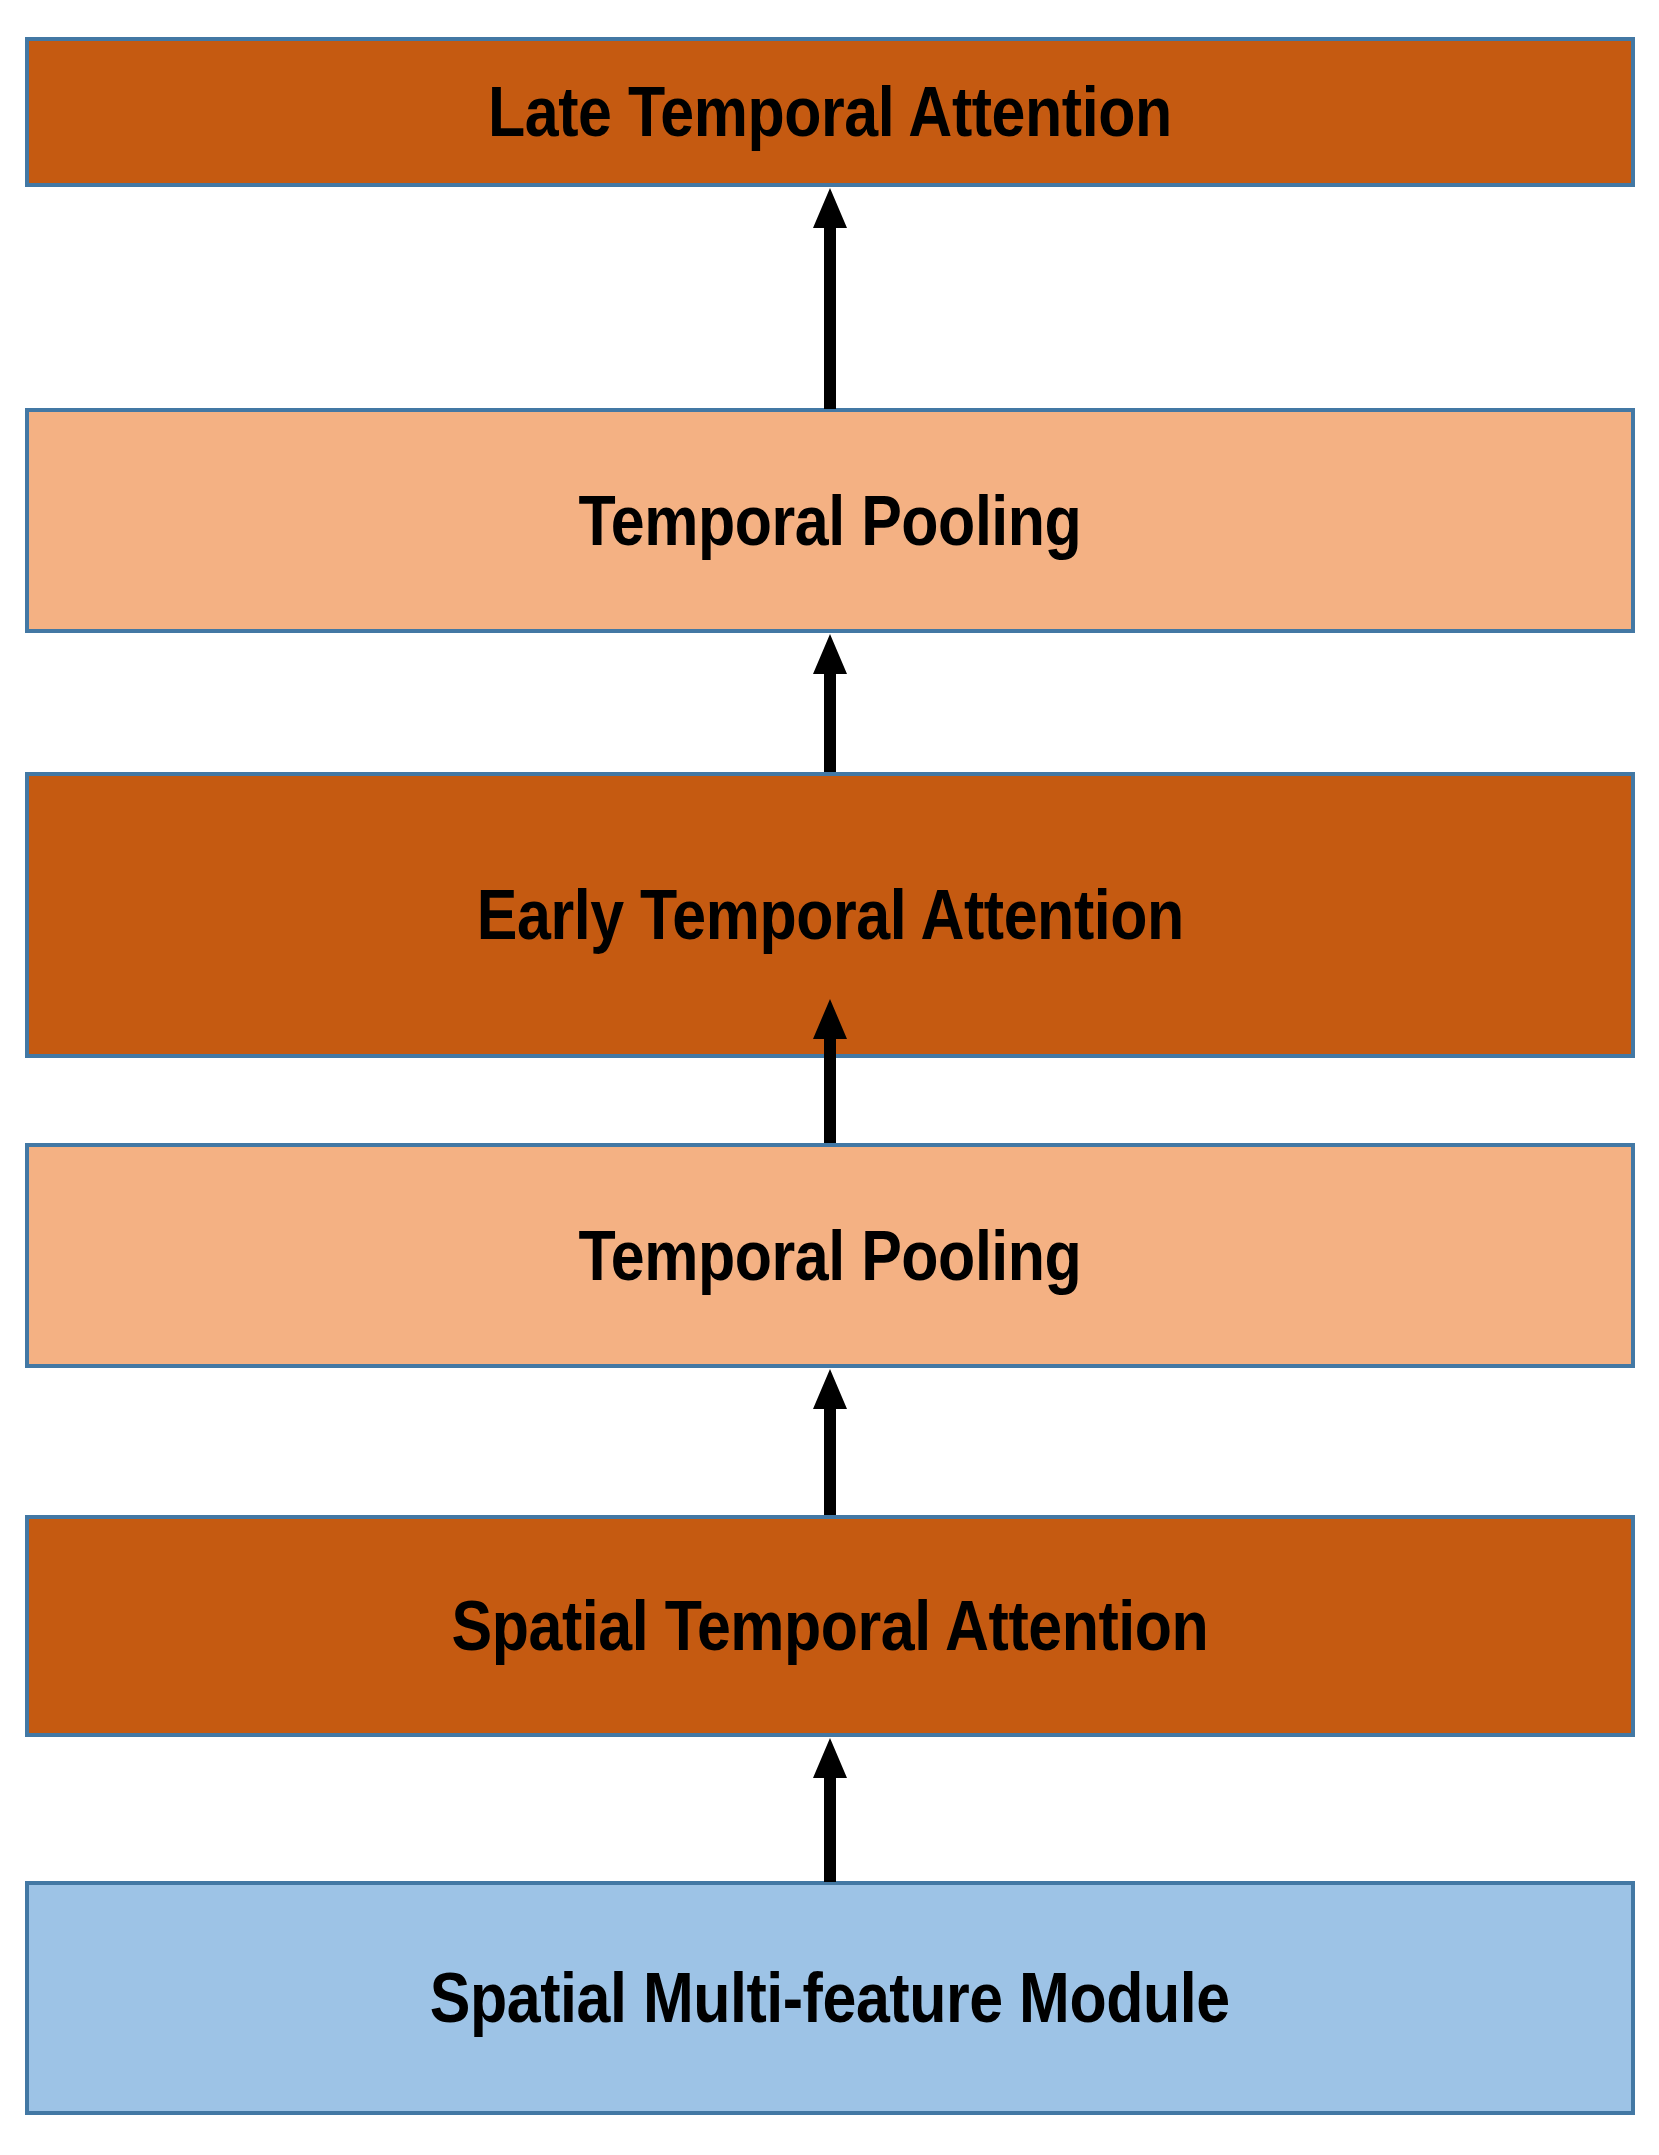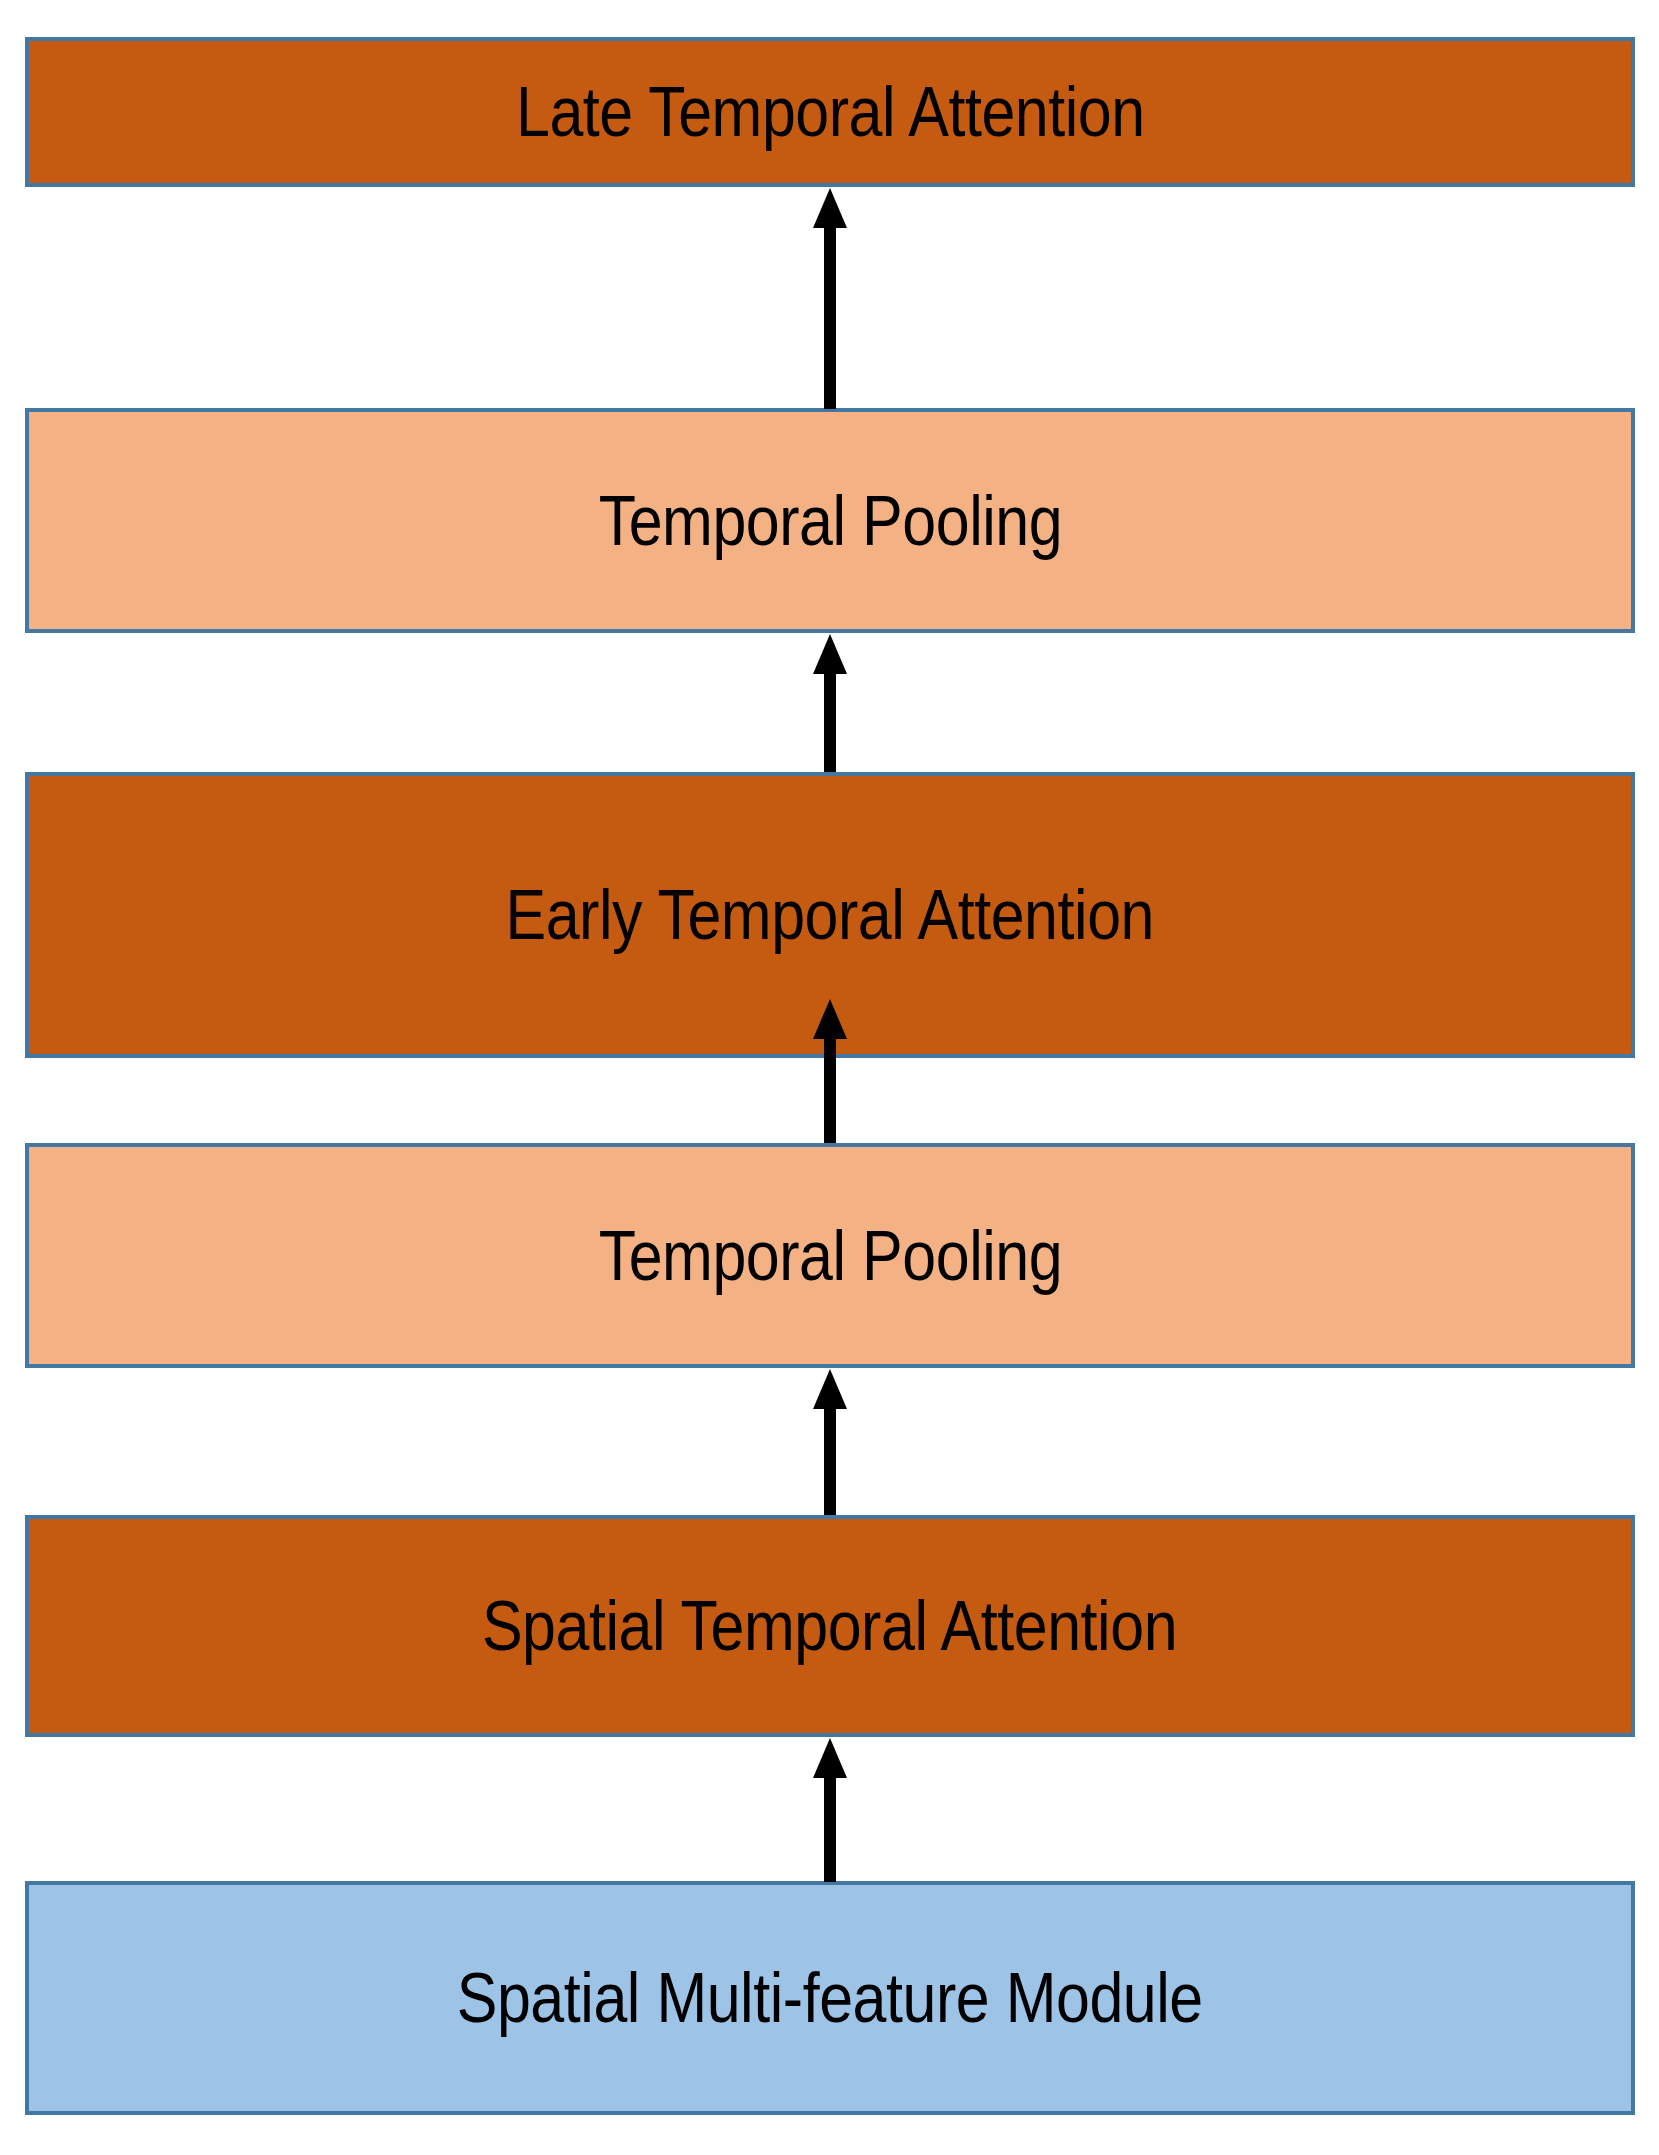--- a/index.html
+++ b/index.html
@@ -20,20 +20,21 @@
   }
   .flow-box {
     position: absolute;
     box-sizing: border-box;
     display: flex;
     align-items: center;
     justify-content: center;
     border-style: solid;
     border-width: 4px;
     border-color: #4378A4;
+    font-weight: bold;
   }
   .flow-box-label {
     font-family: "Liberation Sans", sans-serif;
     font-size: 70px;
     line-height: 1;
     color: #000000;
     letter-spacing: -0.5px;
     transform: scaleX(0.87);
     transform-origin: center center;
     white-space: nowrap;

